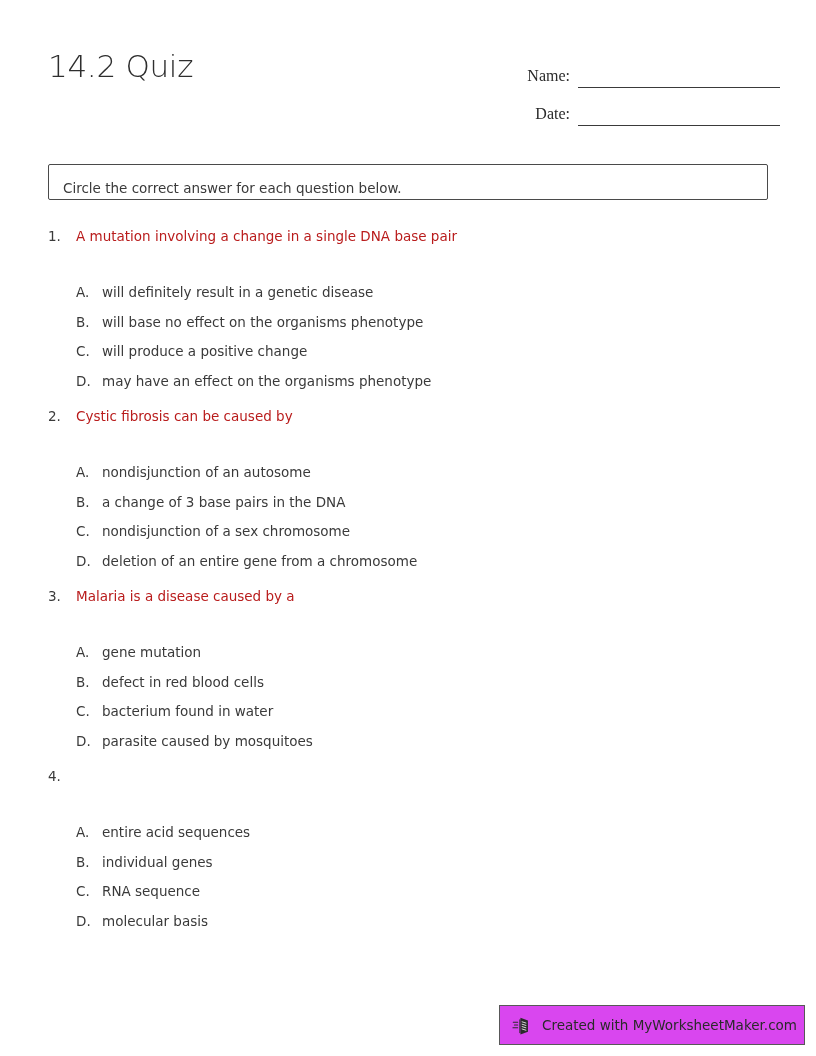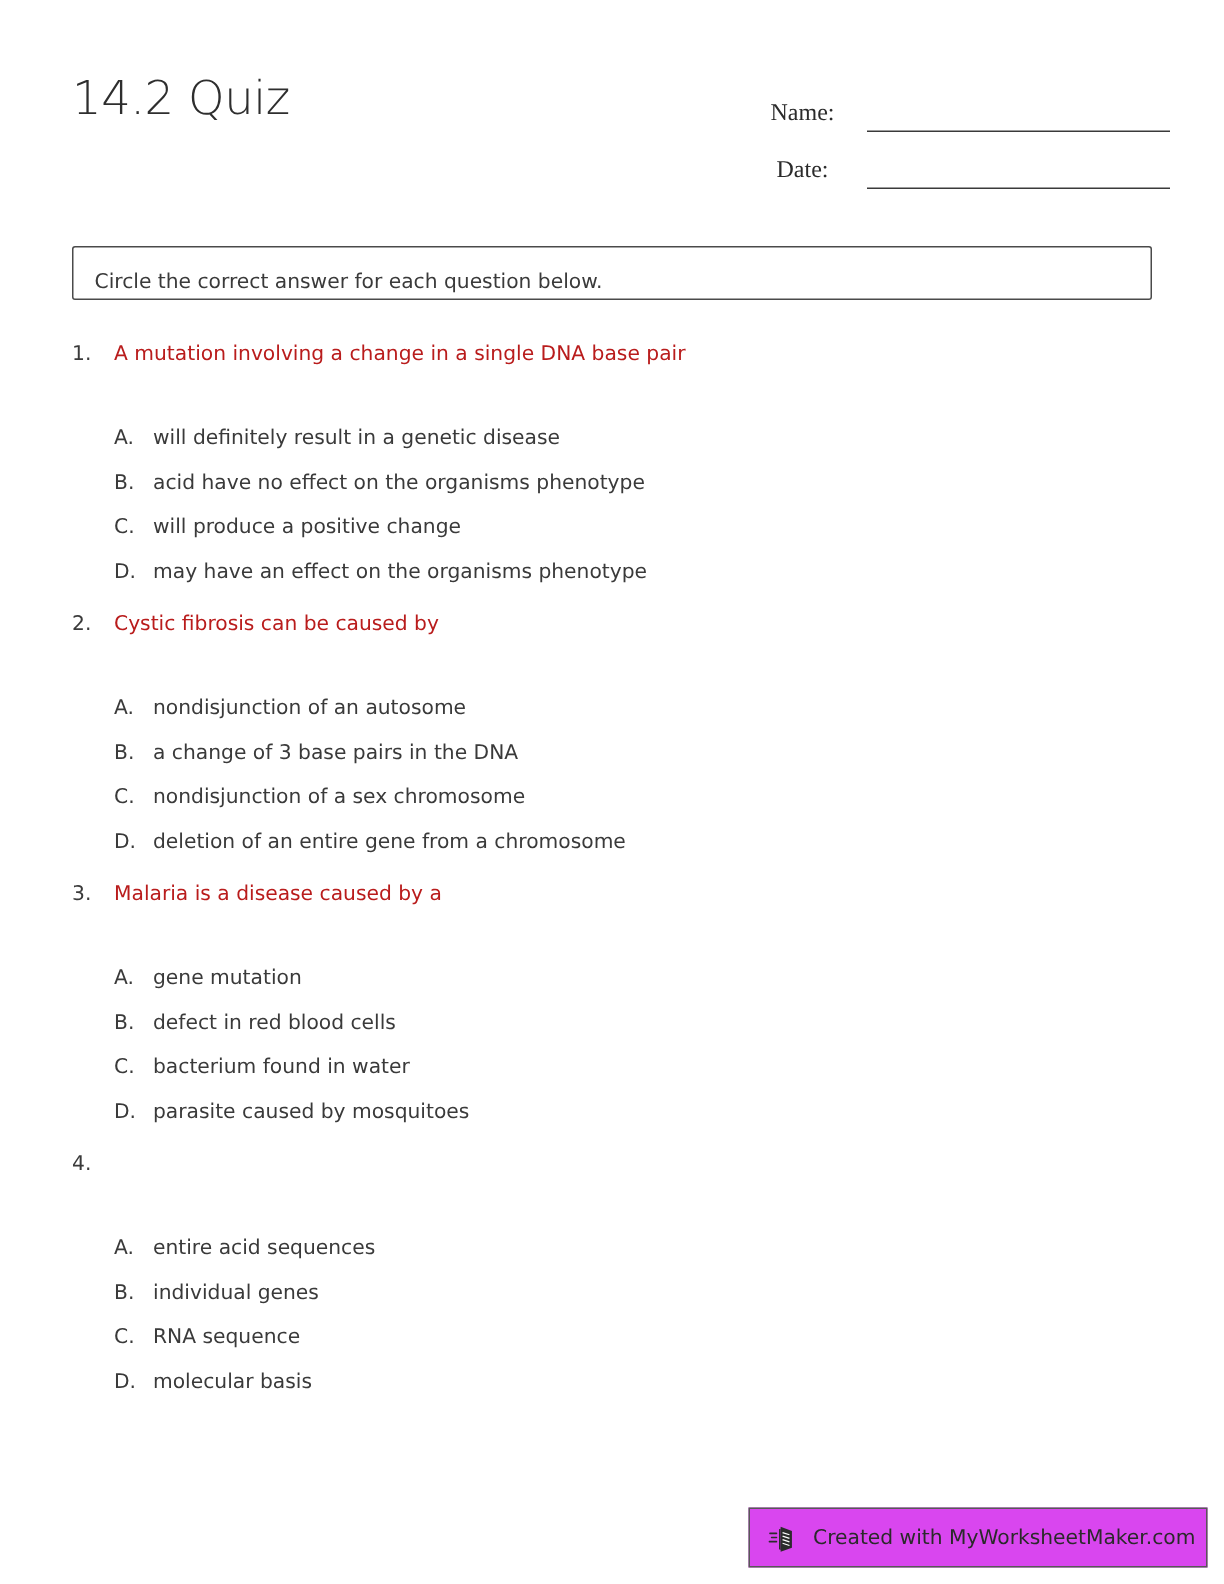--- a/index.html
+++ b/index.html
@@ -51,21 +51,21 @@
   .nd-row {
     display: flex;
     align-items: flex-end;
     height: 38px;
   }
   .nd-label {
     font-family: "Liberation Serif", serif;
     font-size: 16px;
     color: #2b2b2b;
     width: 70px;
-    text-align: center;
+    text-align: right;
     padding-right: 8px;
     padding-bottom: 3px;
     white-space: nowrap;
   }
   .nd-line {
     flex: 1;
     border-bottom: 1.3px solid #3a3a3a;
     height: 22px;
   }
 
@@ -199,21 +199,21 @@
           <span class="q-num">1.</span>
           <span class="q-text">A mutation involving a change in a single DNA base pair</span>
         </div>
         <div class="options">
           <div class="option-row">
             <span class="opt-letter">A.</span>
             <span class="opt-text">will definitely result in a genetic disease</span>
           </div>
           <div class="option-row">
             <span class="opt-letter">B.</span>
-            <span class="opt-text">acid have no effect on the organisms phenotype</span>
+            <span class="opt-text">will base no effect on the organisms phenotype</span>
           </div>
           <div class="option-row">
             <span class="opt-letter">C.</span>
             <span class="opt-text">will produce a positive change</span>
           </div>
           <div class="option-row">
             <span class="opt-letter">D.</span>
             <span class="opt-text">may have an effect on the organisms phenotype</span>
           </div>
         </div>

